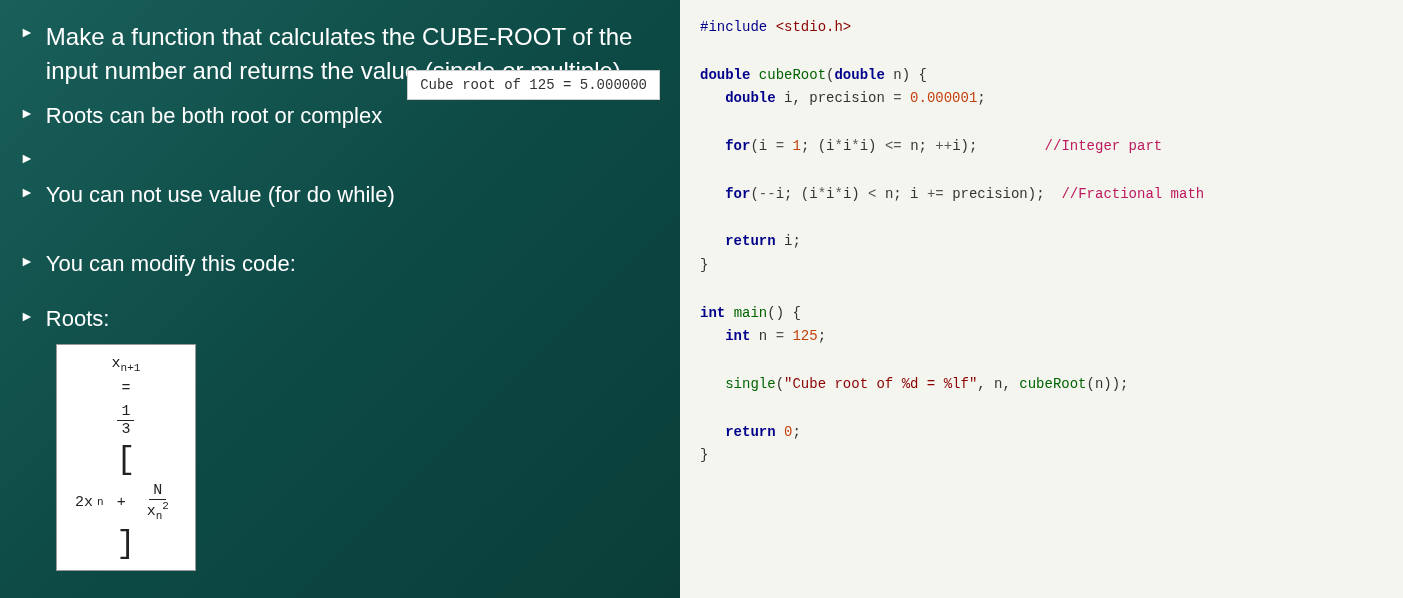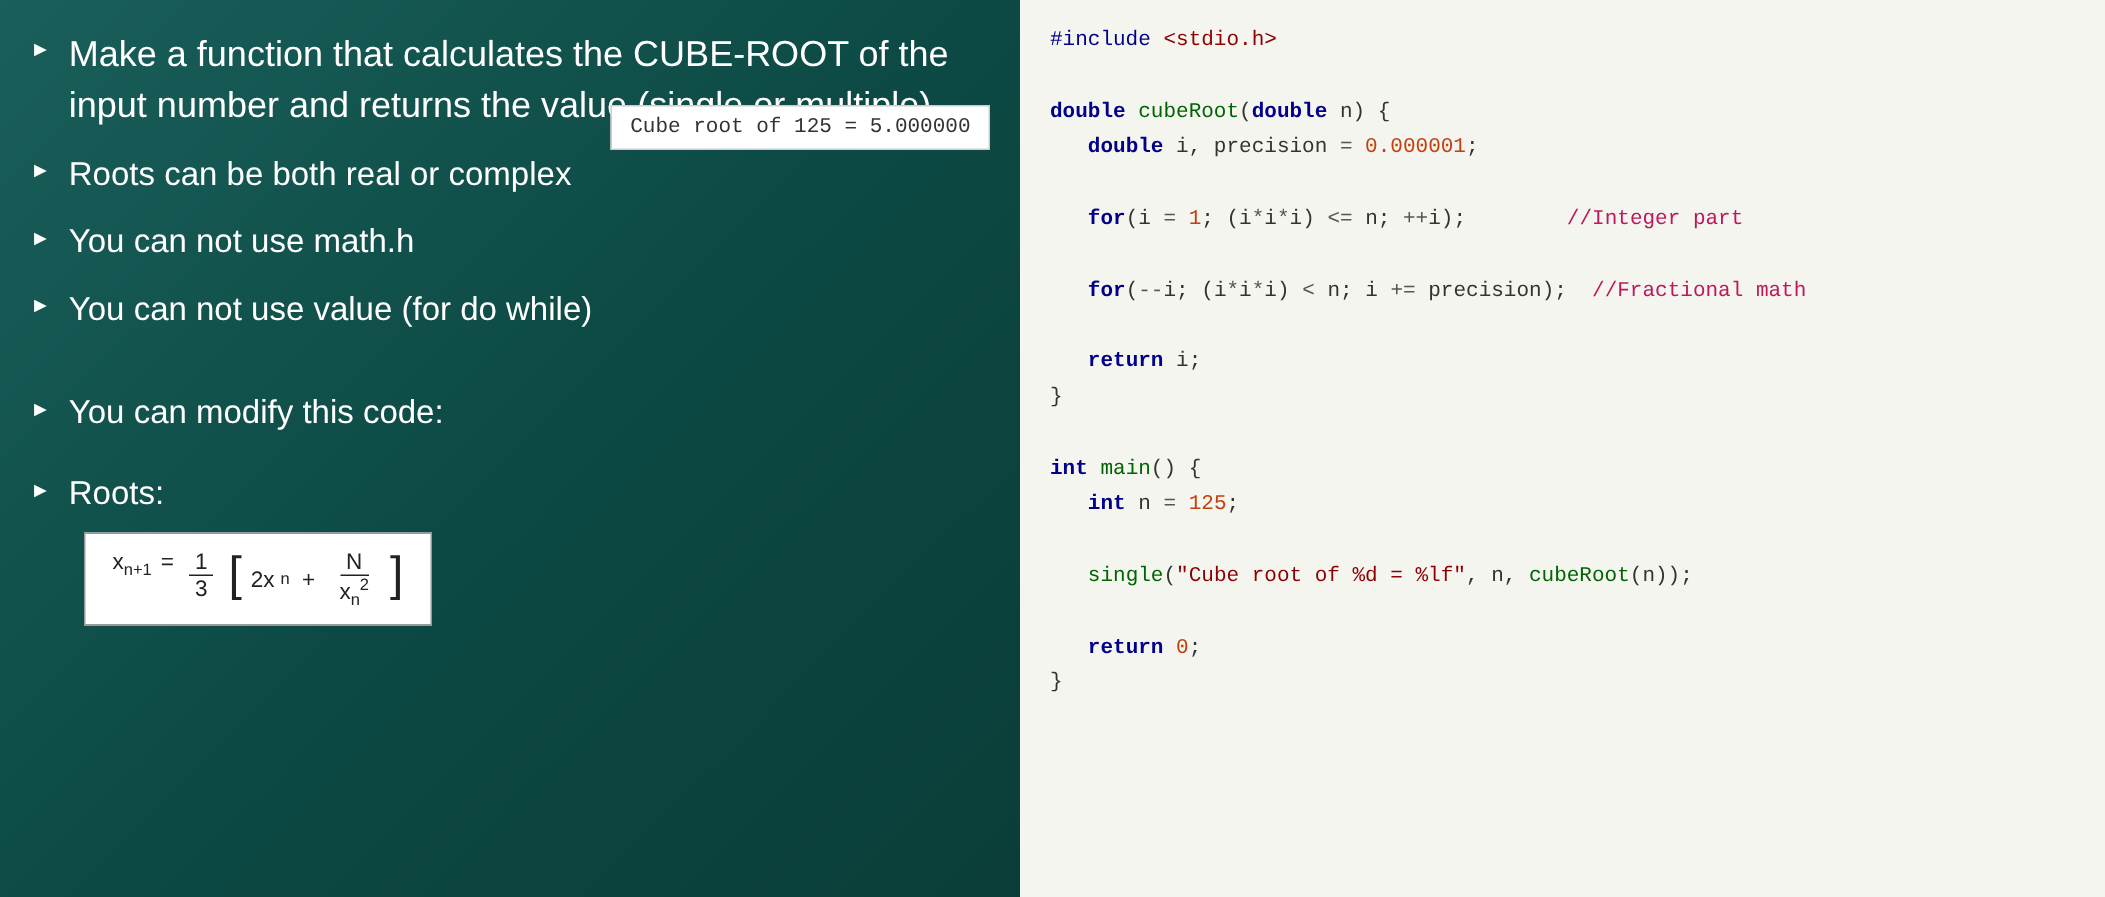--- a/index.html
+++ b/index.html
@@ -69,24 +69,26 @@
       display: inline-block;
       background: white;
       border: 1px solid #999;
       padding: 10px 18px;
       margin-top: 10px;
       margin-left: 36px;
     }
 
     .formula-inner {
       display: flex;
+      align-items: center;
       gap: 6px;
       font-size: 15px;
       color: #222;
-      font-family: Liberation Sans, sans-serif;
+      font-family: Liberation Mono, monospace;
+      flex-direction: column;
     }
 
     .formula-frac {
       display: inline-flex;
       flex-direction: column;
       align-items: center;
       vertical-align: middle;
       margin: 0 4px;
     }
 
@@ -164,25 +166,24 @@
 <body>
 
 <div class="left-panel">
   <div class="bullet-items-container">
     <div class="bullet-item">
       <span class="bullet-icon">►</span>
       <span class="bullet-text large">Make a function that calculates the CUBE-ROOT of the input number and returns the value (single or multiple).</span>
     </div>
     <div class="bullet-item">
       <span class="bullet-icon">►</span>
-      <span class="bullet-text">Roots can be both real or complex</span>
-    </div>
-    <div class="bullet-item">
-      <span class="bullet-icon">►</span>
-      <span class="bullet-text">You can not use math.h</span>
+      <span class="bullet-text">Roots can be both root or complex</span>
+    </div>
+    <div class="bullet-item">
+      <span class="bullet-icon">►</span>
     </div>
     <div class="bullet-item">
       <span class="bullet-icon">►</span>
       <span class="bullet-text">You can not use value (for do while)</span>
     </div>
     <div class="spacer"></div>
     <div class="bullet-item">
       <span class="bullet-icon">►</span>
       <span class="bullet-text">You can modify this code:</span>
     </div>

